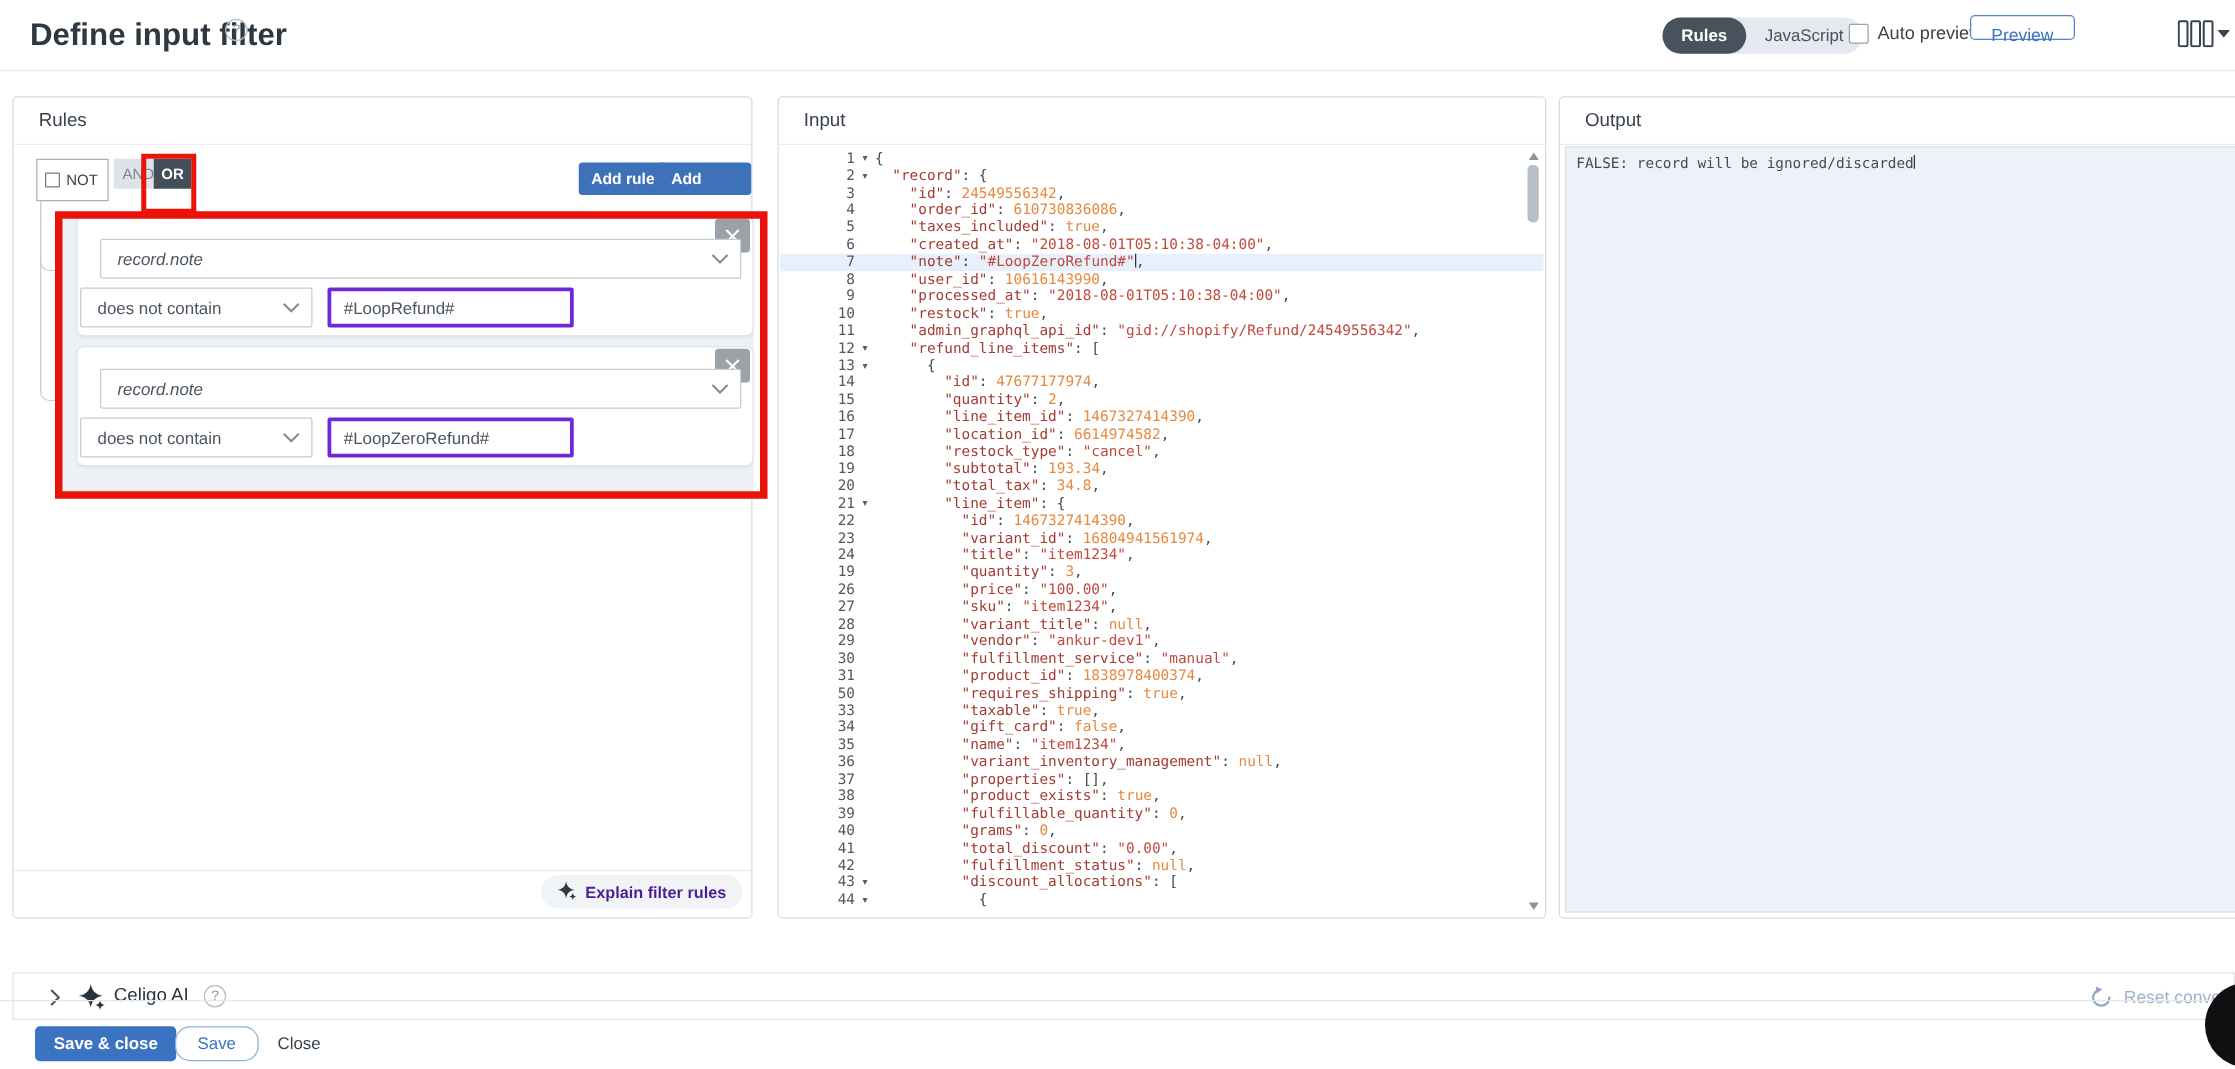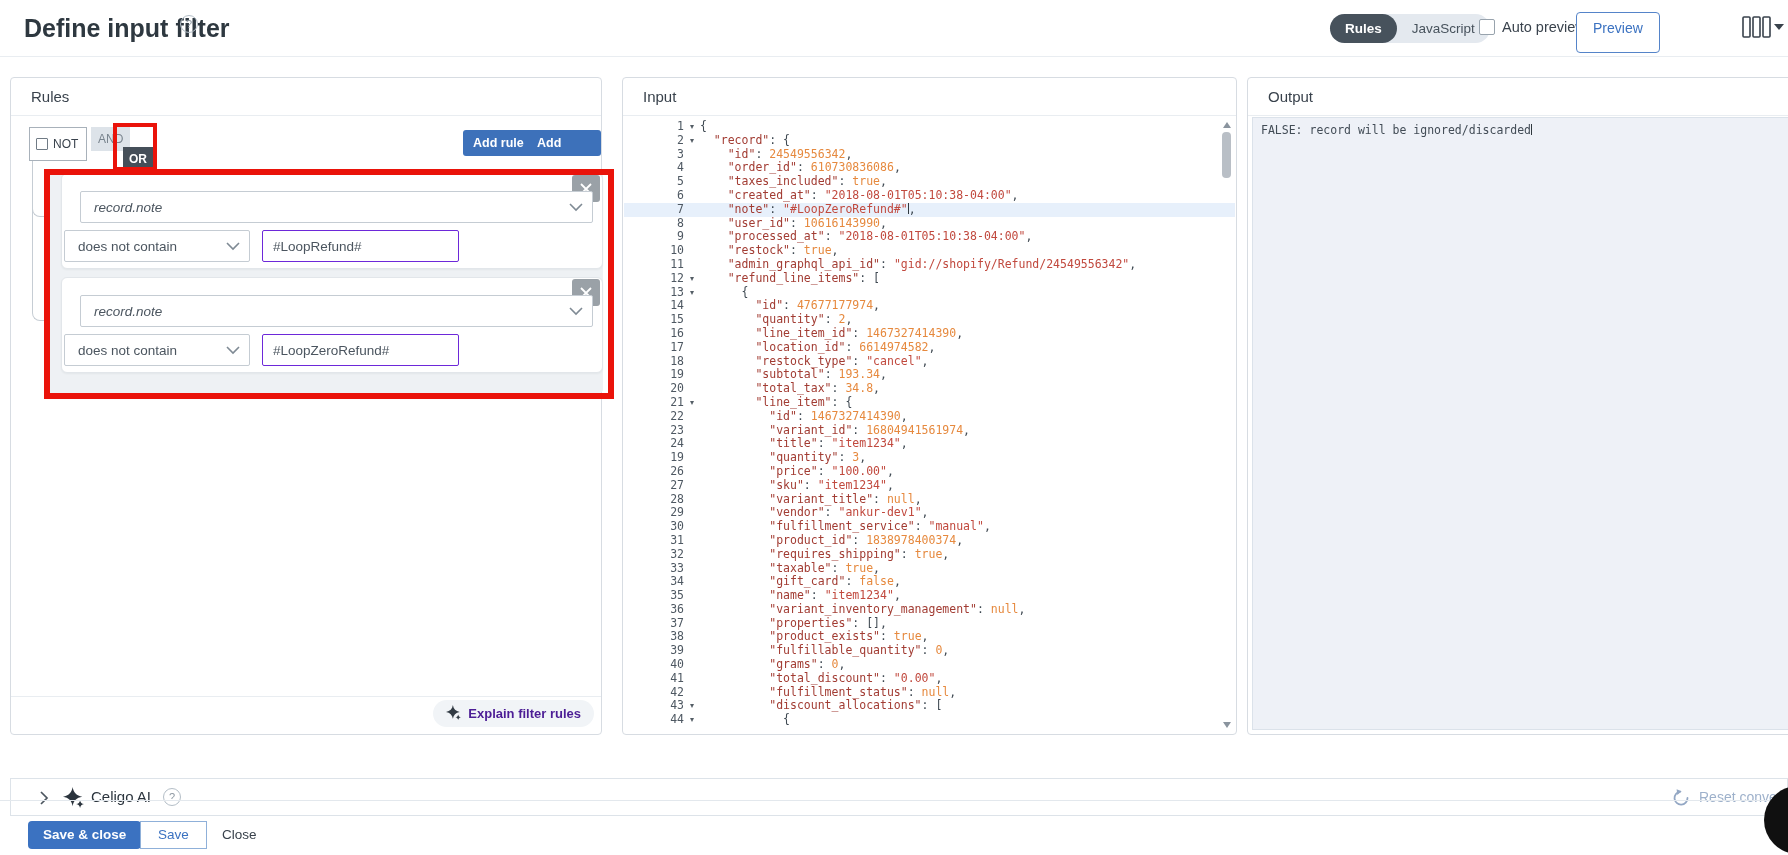--- a/index.html
+++ b/index.html
@@ -16,21 +16,21 @@
                color:#8d98a2; font-size:11px; }
   .help-title { position:absolute; left:180px; top:15px; }
   .mode-toggle { position:absolute; left:1330px; top:14px; height:29px; background:#e4e9ef;
                  border-radius:15px; display:flex; align-items:center; }
   .mode-seg { font-size:13.5px; color:#47525c; padding:0 15px; height:29px; line-height:29px;
               border-radius:15px; cursor:default; }
   .mode-seg.active { background:#47525c; color:#fff; font-weight:bold; }
   .auto-box { position:absolute; left:1479px; top:19px; width:16px; height:16px;
               border:1.5px solid #98a3ad; border-radius:2px; background:#fff; }
   .auto-label { position:absolute; left:1502px; top:19px; font-size:14.5px; color:#3a434d; }
-  .preview-btn { position:absolute; left:1576px; top:12px; height:41px; padding:0 16px;
+  .preview-btn { position:absolute; left:1576px; top:12px; height:20px; padding:0 16px;
                  border:1px solid #5584c9; border-radius:4px; background:#fff;
                  color:#3b72c1; font-size:14px; line-height:30px; }
   .cols-icon { position:absolute; left:1742px; top:16px; }
   .hdr-caret { position:absolute; left:1774px; top:24px; width:0; height:0;
                border-left:5px solid transparent; border-right:5px solid transparent;
                border-top:6px solid #39424c; }
 
   
   .panel { position:absolute; top:77px; height:658px; background:#fff;
            border:1px solid #d7dce2; border-radius:4px; }
@@ -41,21 +41,21 @@
   .p-output { left:1247px; width:560px; }
 
   
   .btn-not { position:absolute; left:18px; top:49px; height:24px; width:58px; background:#fff;
              border:1px solid #a8b1ba; display:flex; align-items:center; gap:5px; padding:16px 6px;
              font-size:12px; color:#39424c; }
   .not-box { width:12px; height:12px; border:1.5px solid #707b85; border-radius:1px; background:#fff; }
   .btn-and { position:absolute; left:80px; top:49px; height:24px; padding:0 7px; line-height:24px;
              background:#dde3e9; color:#79848e; font-size:12px; }
   .btn-or  { position:absolute; left:112px; top:49px; height:24px; padding:0 6px; line-height:24px;
-             background:#454f59; color:#fff; font-size:12px; font-weight:bold;margin-top:20px; }
+             background:#454f59; color:#fff; font-size:12px; font-weight:bold; }
   .red-or  { position:absolute; left:102px; top:45px; width:44px; height:48px;
              border:4px solid #ea130a; }
   .red-box { position:absolute; left:33px; top:91px; width:570px; height:230px;
              border:6px solid #ea130a; z-index:6; pointer-events:none; }
   .btn-blue-sm { position:absolute; top:52px; height:26px; padding:0 10px; line-height:26px;
                  background:#3d71ba; color:#fff; font-size:12.5px; border-radius:3px;font-weight:bold; }
   .add-rule  { left:452px; }
   .add-group { left:516px; }
   .group-bg { position:absolute; left:36px; top:93px; width:556px; height:222px;
               background:#eef1f4; border-radius:4px; }
@@ -65,21 +65,21 @@
   .conn2 { left:21px; top:73px; height:170px; }
   .rule-card { position:absolute; left:50px; width:542px; height:96px; background:#fff;
                border:1px solid #e2e6ea; border-radius:6px; box-shadow:0 1px 2px rgba(20,30,40,.05); }
   .rc-1 { top:95px; }  .rc-2 { top:199px; }
   .sel { position:absolute; height:32px; background:#fff; border:1px solid #c5ccd3; border-radius:2px;
          font-size:13.5px; color:#4b555f; display:flex; align-items:center; padding:0 28px 0 13px; }
   .sel .chev { position:absolute; right:8px; top:9px; }
   .field-sel { left:18px; top:17px; width:513px;font-style:italic; }
   .op-sel    { left:2px;  top:56px; width:186px; }
   .val-inp { position:absolute; left:200px; top:56px; width:197px; height:32px;
-             border:1px solid #6d28d9; border-radius:2px; font-size:13.5px; color:#4b555f;
+             border:3px solid #6d28d9; border-radius:2px; font-size:13.5px; color:#4b555f;
              padding:0 10px; font-family:"Liberation Sans", sans-serif; background:#fff; }
   .x-btn { position:absolute; left:510px; top:1px; width:28px; height:27px; background:#9aa1a7;
            border-radius:3px; display:flex; align-items:center; justify-content:center; }
   .rules-ftline { position:absolute; left:0; right:0; top:618px; border-top:1px solid #e9edf1; }
   .explain { position:absolute; right:7px; bottom:7px; height:27px; background:#f1f4f7;
              border-radius:14px; display:flex; align-items:center; gap:7px; padding:0 13px;
              font-size:13px; font-weight:bold; color:#4c1d95; }
 
   
   .editor { position:absolute; left:1px; right:1px; top:42px; bottom:3px; overflow:hidden;
@@ -115,21 +115,21 @@
   .ai-chev { position:absolute; left:26px; top:11px; }
   .ai-spark { position:absolute; left:52px; top:8px; }
   .ai-label { position:absolute; left:80px; top:9px; font-size:15px; color:#2b343d; }
   .ai-help { position:absolute; left:152px; top:9px; }
   .reset-ic { position:absolute; left:1660px; top:9px; }
   .reset-txt { position:absolute; left:1688px; top:10px; font-size:14px; color:#9eb1cb; white-space:nowrap; }
   .foot-line { position:absolute; left:0; top:800px; width:1788px; border-top:1px solid #e3e8ed; }
   .btn-primary { position:absolute; left:28px; top:821px; height:28px; padding:0 15px; line-height:28px;
                  background:#3b72c1; color:#fff; font-size:13.5px; font-weight:bold; border-radius:4px; }
   .btn-outline { position:absolute; left:140px; top:821px; height:28px; padding:0 17px; line-height:26px;
-                 background:#fff; color:#3b72c1; font-size:13.5px; border:1px solid #8fb0d9; border-radius:0; }
+                 background:#fff; color:#3b72c1; font-size:13.5px; border:1px solid #8fb0d9; border-radius:12px; }
   .btn-text { position:absolute; left:222px; top:827px; font-size:13.5px; color:#39424c; }
   .fab { position:absolute; left:1764px; top:786px; width:68px; height:68px; border-radius:50%;
          background:#101010; }
 </style>
 </head>
 <body>
 
 <div class="app">
 
   <div class="top">
@@ -262,21 +262,21 @@
         <div class="cl"><div class="gut">22</div><div class="fold-col"></div><div class="code"><span class="ig"></span><span class="ig g"></span><span class="ig g"></span><span class="ig g"></span><span class="ig g"></span><span class="tk-k">"id"</span>: <span class="tk-n">1467327414390</span>,</div></div>
         <div class="cl"><div class="gut">23</div><div class="fold-col"></div><div class="code"><span class="ig"></span><span class="ig g"></span><span class="ig g"></span><span class="ig g"></span><span class="ig g"></span><span class="tk-k">"variant_id"</span>: <span class="tk-n">16804941561974</span>,</div></div>
         <div class="cl"><div class="gut">24</div><div class="fold-col"></div><div class="code"><span class="ig"></span><span class="ig g"></span><span class="ig g"></span><span class="ig g"></span><span class="ig g"></span><span class="tk-k">"title"</span>: <span class="tk-s">"item1234"</span>,</div></div>
         <div class="cl"><div class="gut">19</div><div class="fold-col"></div><div class="code"><span class="ig"></span><span class="ig g"></span><span class="ig g"></span><span class="ig g"></span><span class="ig g"></span><span class="tk-k">"quantity"</span>: <span class="tk-n">3</span>,</div></div>
         <div class="cl"><div class="gut">26</div><div class="fold-col"></div><div class="code"><span class="ig"></span><span class="ig g"></span><span class="ig g"></span><span class="ig g"></span><span class="ig g"></span><span class="tk-k">"price"</span>: <span class="tk-s">"100.00"</span>,</div></div>
         <div class="cl"><div class="gut">27</div><div class="fold-col"></div><div class="code"><span class="ig"></span><span class="ig g"></span><span class="ig g"></span><span class="ig g"></span><span class="ig g"></span><span class="tk-k">"sku"</span>: <span class="tk-s">"item1234"</span>,</div></div>
         <div class="cl"><div class="gut">28</div><div class="fold-col"></div><div class="code"><span class="ig"></span><span class="ig g"></span><span class="ig g"></span><span class="ig g"></span><span class="ig g"></span><span class="tk-k">"variant_title"</span>: <span class="tk-b">null</span>,</div></div>
         <div class="cl"><div class="gut">29</div><div class="fold-col"></div><div class="code"><span class="ig"></span><span class="ig g"></span><span class="ig g"></span><span class="ig g"></span><span class="ig g"></span><span class="tk-k">"vendor"</span>: <span class="tk-s">"ankur-dev1"</span>,</div></div>
         <div class="cl"><div class="gut">30</div><div class="fold-col"></div><div class="code"><span class="ig"></span><span class="ig g"></span><span class="ig g"></span><span class="ig g"></span><span class="ig g"></span><span class="tk-k">"fulfillment_service"</span>: <span class="tk-s">"manual"</span>,</div></div>
         <div class="cl"><div class="gut">31</div><div class="fold-col"></div><div class="code"><span class="ig"></span><span class="ig g"></span><span class="ig g"></span><span class="ig g"></span><span class="ig g"></span><span class="tk-k">"product_id"</span>: <span class="tk-n">1838978400374</span>,</div></div>
-        <div class="cl"><div class="gut">32</div><div class="fold-col"></div><div class="code"><span class="ig"></span><span class="ig g"></span><span class="ig g"></span><span class="ig g"></span><span class="ig g"></span><span class="tk-k">"requires_shipping"</span>: <span class="tk-b">true</span>,</div></div>
+        <div class="cl"><div class="gut">50</div><div class="fold-col"></div><div class="code"><span class="ig"></span><span class="ig g"></span><span class="ig g"></span><span class="ig g"></span><span class="ig g"></span><span class="tk-k">"requires_shipping"</span>: <span class="tk-b">true</span>,</div></div>
         <div class="cl"><div class="gut">33</div><div class="fold-col"></div><div class="code"><span class="ig"></span><span class="ig g"></span><span class="ig g"></span><span class="ig g"></span><span class="ig g"></span><span class="tk-k">"taxable"</span>: <span class="tk-b">true</span>,</div></div>
         <div class="cl"><div class="gut">34</div><div class="fold-col"></div><div class="code"><span class="ig"></span><span class="ig g"></span><span class="ig g"></span><span class="ig g"></span><span class="ig g"></span><span class="tk-k">"gift_card"</span>: <span class="tk-b">false</span>,</div></div>
         <div class="cl"><div class="gut">35</div><div class="fold-col"></div><div class="code"><span class="ig"></span><span class="ig g"></span><span class="ig g"></span><span class="ig g"></span><span class="ig g"></span><span class="tk-k">"name"</span>: <span class="tk-s">"item1234"</span>,</div></div>
         <div class="cl"><div class="gut">36</div><div class="fold-col"></div><div class="code"><span class="ig"></span><span class="ig g"></span><span class="ig g"></span><span class="ig g"></span><span class="ig g"></span><span class="tk-k">"variant_inventory_management"</span>: <span class="tk-b">null</span>,</div></div>
         <div class="cl"><div class="gut">37</div><div class="fold-col"></div><div class="code"><span class="ig"></span><span class="ig g"></span><span class="ig g"></span><span class="ig g"></span><span class="ig g"></span><span class="tk-k">"properties"</span>: [],</div></div>
         <div class="cl"><div class="gut">38</div><div class="fold-col"></div><div class="code"><span class="ig"></span><span class="ig g"></span><span class="ig g"></span><span class="ig g"></span><span class="ig g"></span><span class="tk-k">"product_exists"</span>: <span class="tk-b">true</span>,</div></div>
         <div class="cl"><div class="gut">39</div><div class="fold-col"></div><div class="code"><span class="ig"></span><span class="ig g"></span><span class="ig g"></span><span class="ig g"></span><span class="ig g"></span><span class="tk-k">"fulfillable_quantity"</span>: <span class="tk-n">0</span>,</div></div>
         <div class="cl"><div class="gut">40</div><div class="fold-col"></div><div class="code"><span class="ig"></span><span class="ig g"></span><span class="ig g"></span><span class="ig g"></span><span class="ig g"></span><span class="tk-k">"grams"</span>: <span class="tk-n">0</span>,</div></div>
         <div class="cl"><div class="gut">41</div><div class="fold-col"></div><div class="code"><span class="ig"></span><span class="ig g"></span><span class="ig g"></span><span class="ig g"></span><span class="ig g"></span><span class="tk-k">"total_discount"</span>: <span class="tk-s">"0.00"</span>,</div></div>
         <div class="cl"><div class="gut">42</div><div class="fold-col"></div><div class="code"><span class="ig"></span><span class="ig g"></span><span class="ig g"></span><span class="ig g"></span><span class="ig g"></span><span class="tk-k">"fulfillment_status"</span>: <span class="tk-b">null</span>,</div></div>

